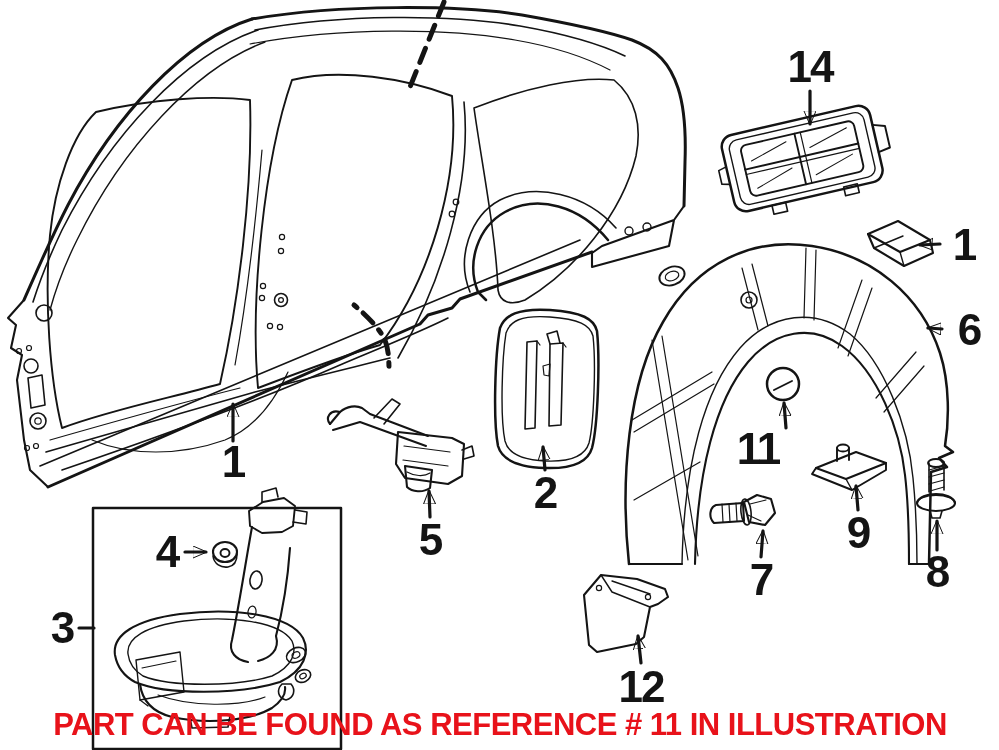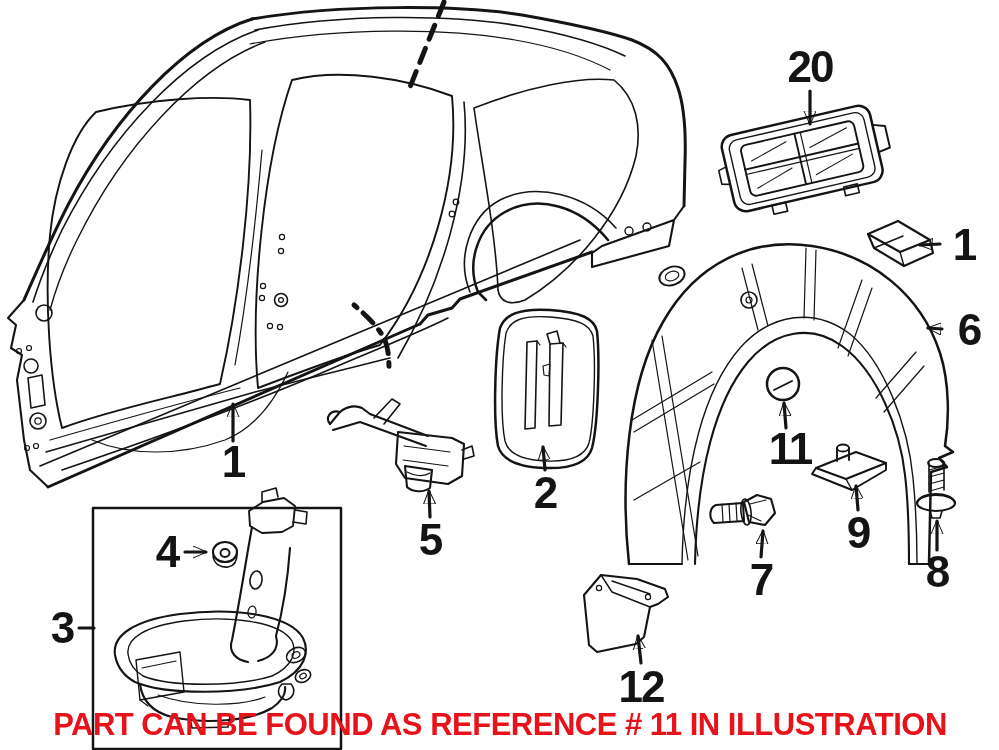--- a/index.html
+++ b/index.html
@@ -263,18 +263,18 @@
   <div class="callout" style="left:233px;top:462px">1</div>
   <div class="callout" style="left:545px;top:493px">2</div>
   <div class="callout" style="left:62px;top:628px">3</div>
   <div class="callout" style="left:167px;top:552px">4</div>
   <div class="callout" style="left:430px;top:540px">5</div>
   <div class="callout" style="left:969px;top:330px">6</div>
   <div class="callout" style="left:761px;top:580px">7</div>
   <div class="callout" style="left:937px;top:572px">8</div>
   <div class="callout" style="left:858px;top:533px">9</div>
   <div class="callout" style="left:964px;top:245px">1</div>
-  <div class="callout" style="left:790px;top:449px">11</div>
+  <div class="callout" style="left:758px;top:449px">11</div>
   <div class="callout" style="left:641px;top:687px">12</div>
-  <div class="callout" style="left:810px;top:67px">20</div>
+  <div class="callout" style="left:810px;top:67px">14</div>
 
   <div class="note">PART CAN BE FOUND AS REFERENCE # 11 IN ILLUSTRATION</div>
 </div>
 
 </body></html>

